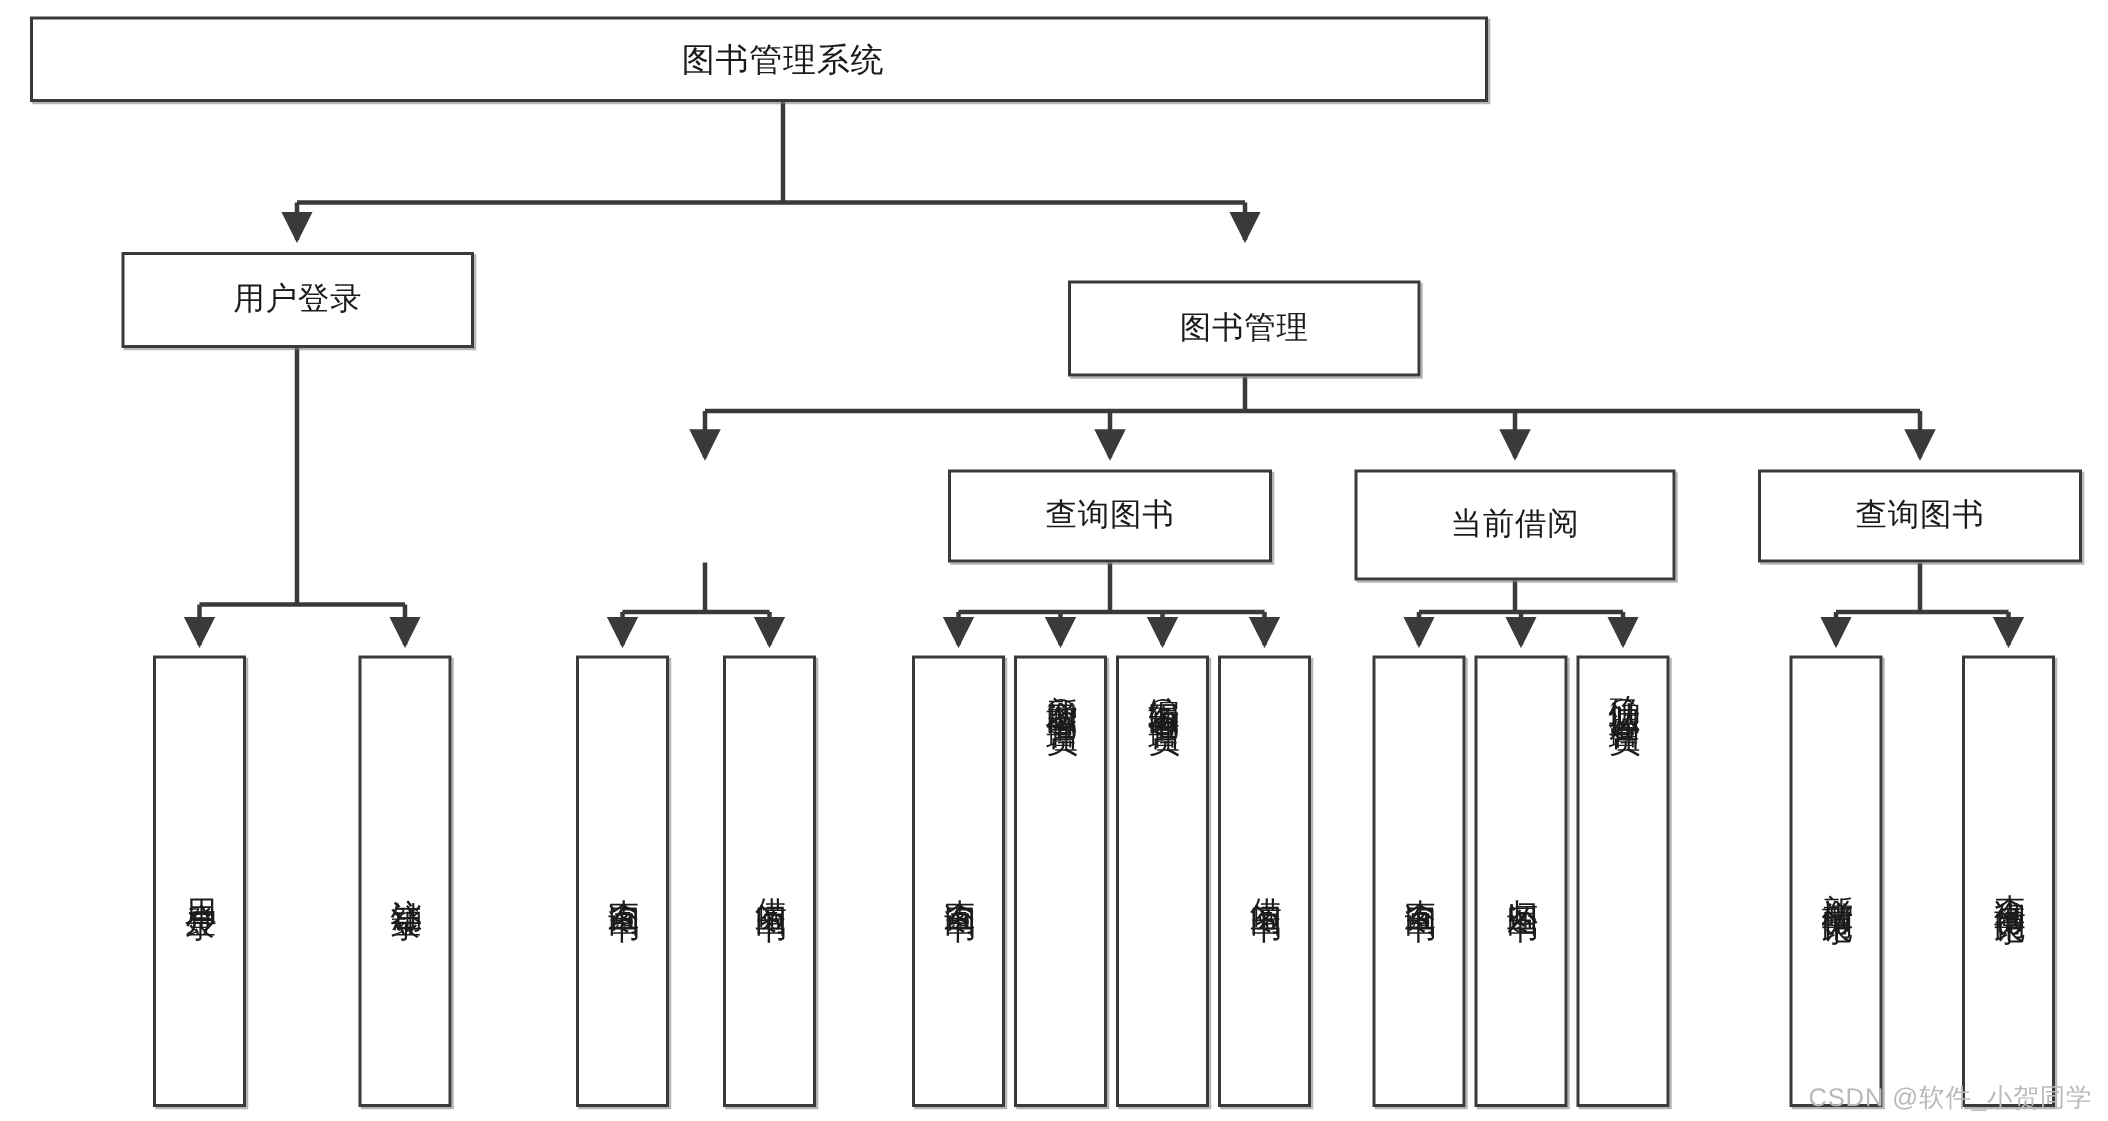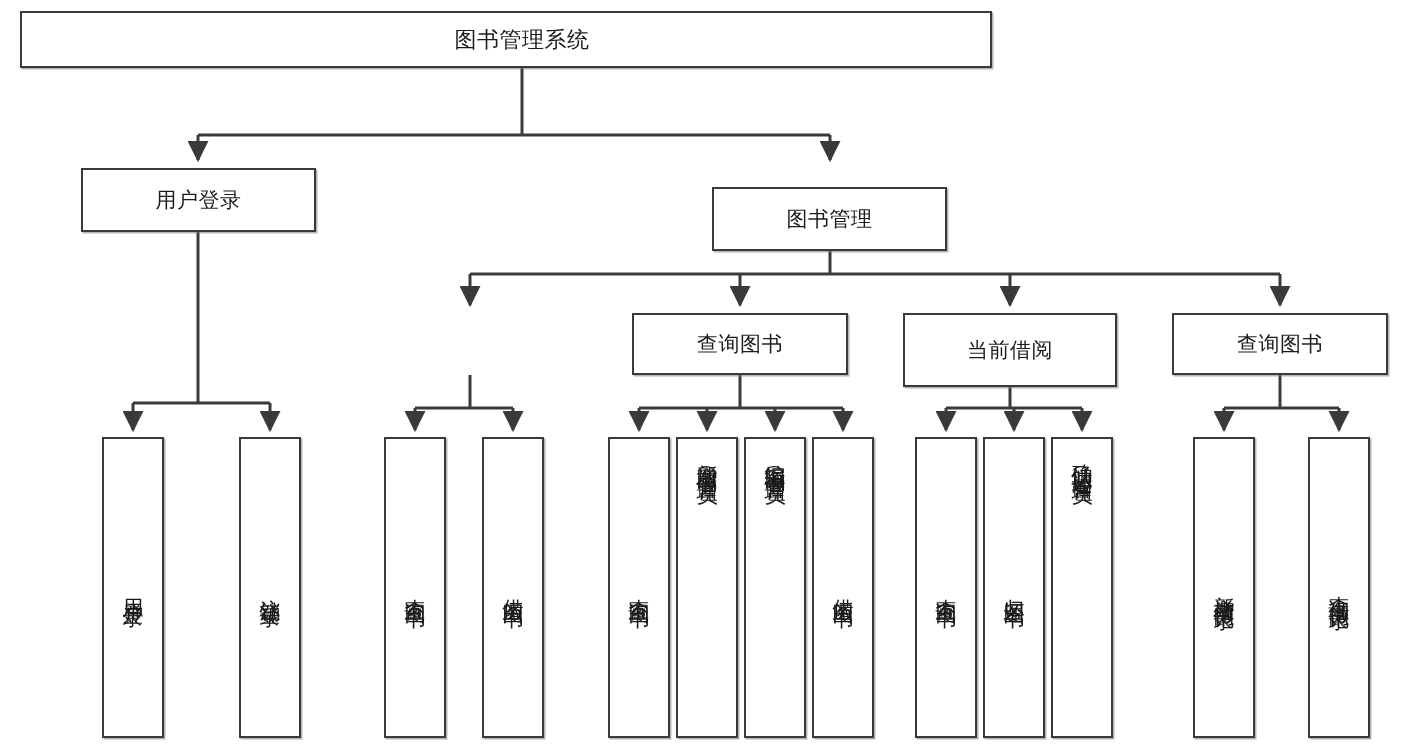--- a/index.html
+++ b/index.html
@@ -190,14 +190,15 @@
     <span class="lbl">确认归还（管理员）</span>
   </div>
 
   <div class="node v mid" style="left:1193px; top:437px; width:62px; height:301px;">
     <span class="lbl">新增借阅记录</span>
   </div>
   <div class="node v mid" style="left:1308px; top:437px; width:62px; height:301px;">
     <span class="lbl">查询借阅记录</span>
   </div>
 
+  <div id="watermark">CSDN @软件_小贺同学</div>
 
 </div>
 
 </body></html>

